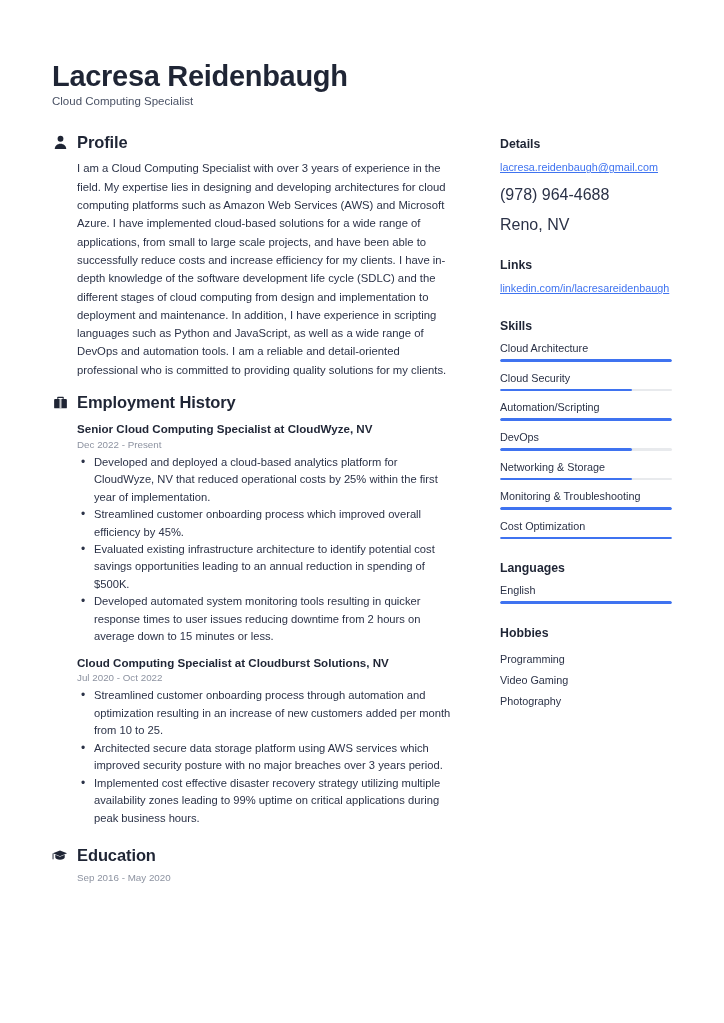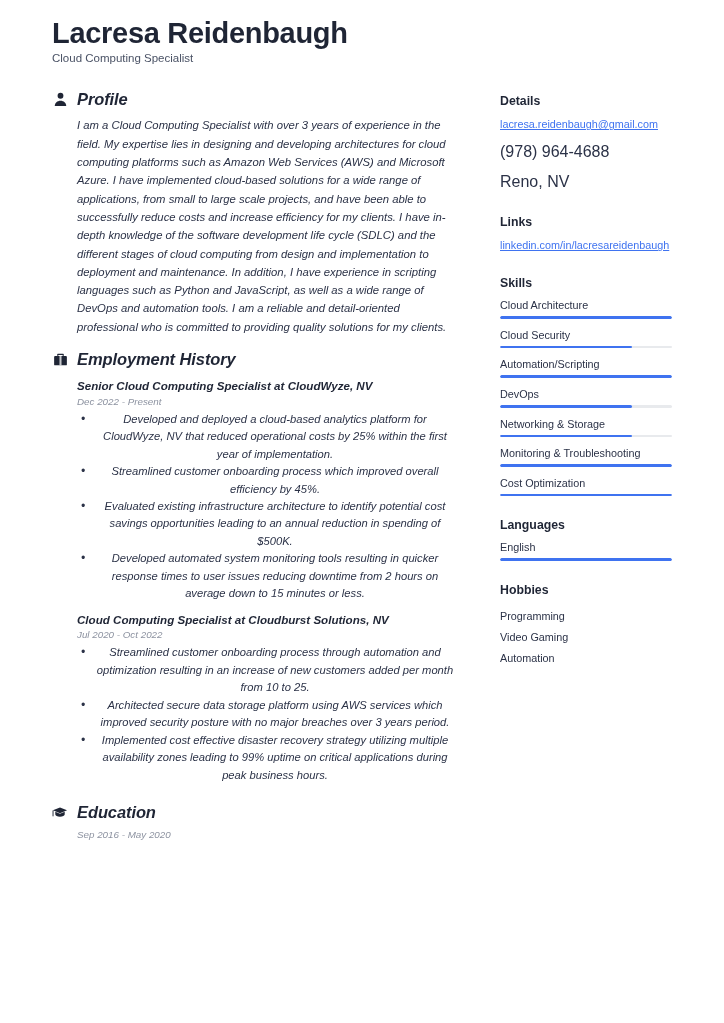--- a/index.html
+++ b/index.html
@@ -3,33 +3,33 @@
 <meta charset="utf-8">
 <style>
   * { margin:0; padding:0; box-sizing:border-box; }
   html,body { width:724px; height:1023px; }
   body {
     background:#ffffff;
     font-family:"Liberation Sans", sans-serif;
     color:#2b3247;
     -webkit-font-smoothing:antialiased;
   }
-  .page { position:relative; width:724px; height:1023px; padding:17px 40px 0 52px; }
+  .page { position:relative; width:724px; height:1023px; padding:60px 40px 0 52px; }
 
   
   .header { margin-bottom:26px; }
   .full-name {
     font-size:29px; font-weight:bold; letter-spacing:-0.3px;
     color:#1f2535; line-height:1.12;
   }
   .job-title { font-size:11.5px; color:#4a5265; margin-top:3px; }
 
   
   .body-cols { display:flex; align-items:flex-start; }
-  .col-main { width:404px; flex:0 0 404px;font-style:italic; }
+  .col-main { width:404px; flex:0 0 404px; }
   .col-side { width:190px; flex:0 0 190px; margin-left:44px; padding-top:4px; }
 
   
   .section { margin-bottom:5px; }
   .section-head {
     display:flex; align-items:center; gap:9px;
     margin-bottom:7px;
   }
   .section-head .sec-icon {
     width:16px; height:16px; display:inline-flex;
@@ -44,21 +44,21 @@
   .para {
     font-size:11.3px; line-height:1.62; color:#2b3247;
     margin-left:25px; text-align:left;
   }
 
   
   .entry { margin-left:25px; margin-top:9px; }
   .entry:first-of-type { margin-top:2px; }
   .entry-title { font-size:11.6px; font-weight:bold; color:#1f2535; line-height:1.35; }
   .entry-date { font-size:9.8px; color:#8d93a1; margin-top:2px; margin-bottom:4px; }
-  .bullets { list-style:none;text-align:center; }
+  .bullets { list-style:none; }
   .bullets li {
     position:relative; font-size:11.2px; line-height:1.56;
     color:#2b3247; padding-left:17px; margin-bottom:0px;
   }
   .bullets li::before {
     content:"\2022"; position:absolute; left:4px; top:-1px;
     font-size:12px; color:#2b3247;
   }
 
   .edu-entry { margin-left:25px; margin-top:3px; }
@@ -233,18 +233,18 @@
           <div class="bar-track">
             <div class="bar-fill" style="width: 100%;"></div>
           </div>
         </div>
       </div>
 
       <div class="side-block">
         <div class="side-title">Hobbies</div>
         <div class="hobby">Programming</div>
         <div class="hobby">Video Gaming</div>
-        <div class="hobby">Automation</div>
+        <div class="hobby">Photography</div>
       </div>
 
     </div>
   </div>
 </div>
 
 </body></html>

